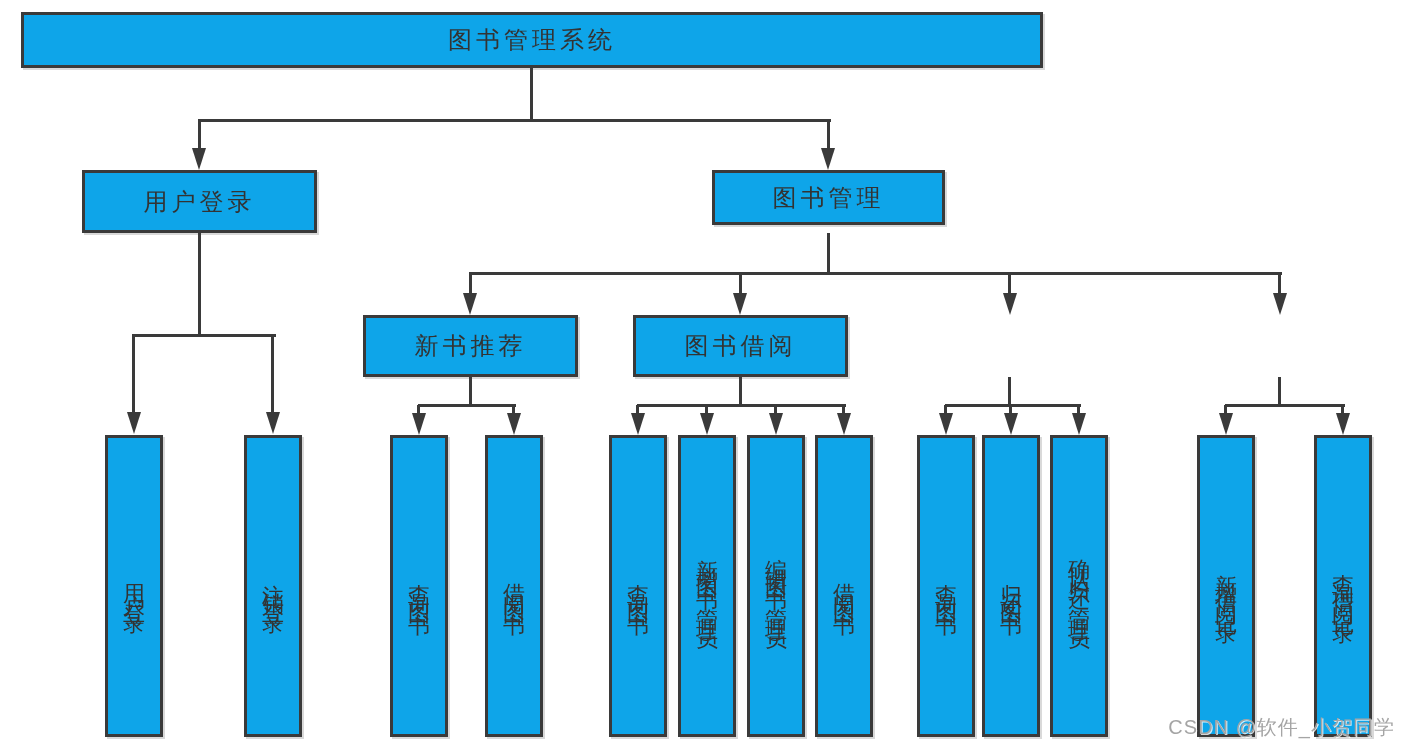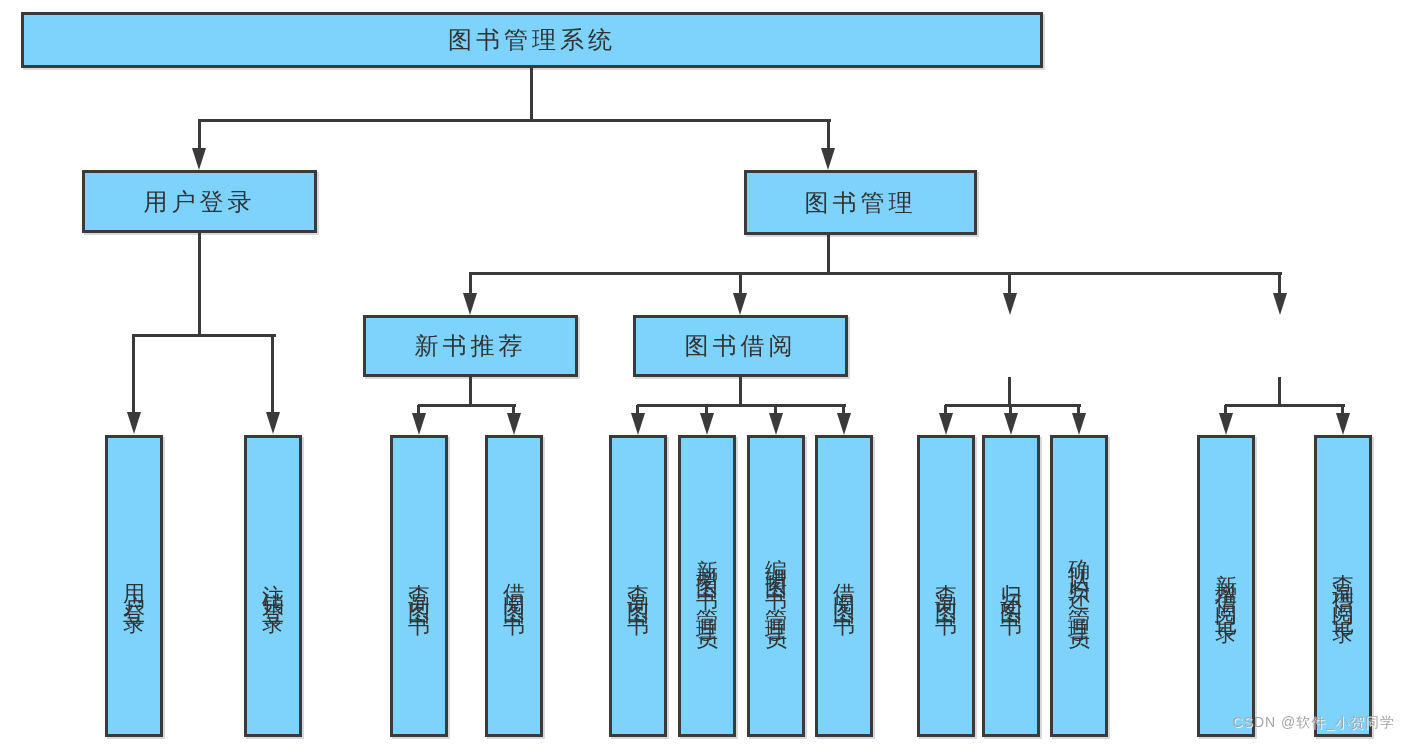--- a/index.html
+++ b/index.html
@@ -13,21 +13,21 @@
     position:relative;
     width:1405px;height:747px;
     background:var(--bg);
     font-family:"Liberation Sans", sans-serif;
     overflow:hidden;
   }
   .box{
     position:absolute;
     box-sizing:border-box;
     border:3px solid var(--line);
-    background:#7dd3fc;
+    background:#0ea5e9;
     display:flex;align-items:center;justify-content:center;
     color:var(--text);
     box-shadow:2px 2px 0 rgba(130,130,130,.30);
   }
   .hbox{font-size:24px;letter-spacing:4px;white-space:nowrap;}
   .vbox{
     writing-mode:vertical-rl;
     font-size:22px;
     letter-spacing:10px;
     line-height:1;
@@ -36,21 +36,21 @@
   .hl{position:absolute;height:3px;background:var(--line);}
   .ah{
     position:absolute;width:0;height:0;
     border-left:7px solid transparent;
     border-right:7px solid transparent;
     border-top:22px solid var(--line);
   }
   .watermark{
     position:absolute;
     top:714px;right:10px;
-    font-size:14px;
+    font-size:20px;
     color:var(--wm);
     letter-spacing:1px;
     white-space:nowrap;
     text-shadow:1px 1px 0 rgba(255,255,255,.8);
   }
 </style>
 </head>
 <body>
 
 <div id="canvas">
@@ -62,21 +62,21 @@
   <div class="vl" style="left:530px;top:68px;height:52px;"></div>
   <div class="hl" style="left:198px;top:119px;width:633px;"></div>
   <div class="vl" style="left:198px;top:119px;height:33px;"></div>
   <div class="ah" style="left:192px;top:148px;"></div>
   <div class="vl" style="left:827px;top:119px;height:33px;"></div>
   <div class="ah" style="left:821px;top:148px;"></div>
 
   <div class="box hbox" style="left:82px;top:170px;width:235px;height:63px;">
     <span>用户登录</span>
   </div>
-  <div class="box hbox" style="left:744px;top:170px;width:233px;height:65px;">
+  <div class="box hbox" style="left:712px;top:170px;width:233px;height:55px;">
     <span>图书管理</span>
   </div>
 
   <div class="vl" style="left:198px;top:233px;height:102px;"></div>
   <div class="hl" style="left:132px;top:334px;width:144px;"></div>
   <div class="vl" style="left:132px;top:335px;height:78px;"></div>
   <div class="ah" style="left:127px;top:412px;"></div>
   <div class="vl" style="left:271px;top:335px;height:78px;"></div>
   <div class="ah" style="left:266px;top:412px;"></div>
 

